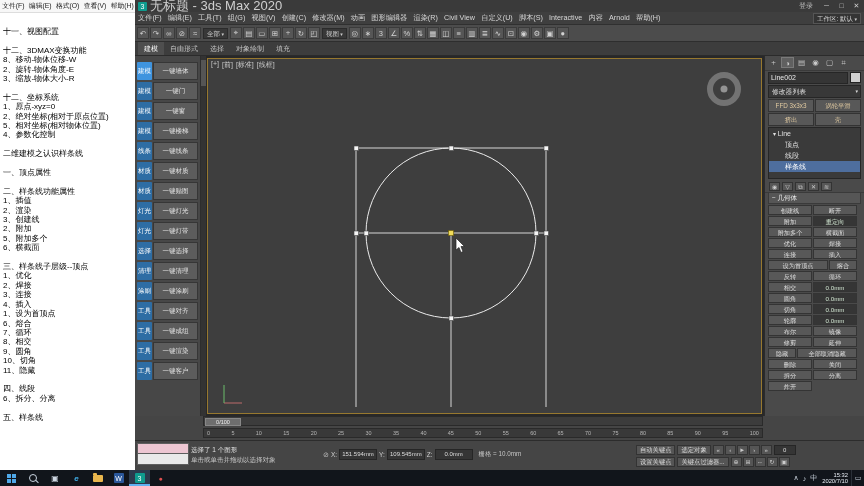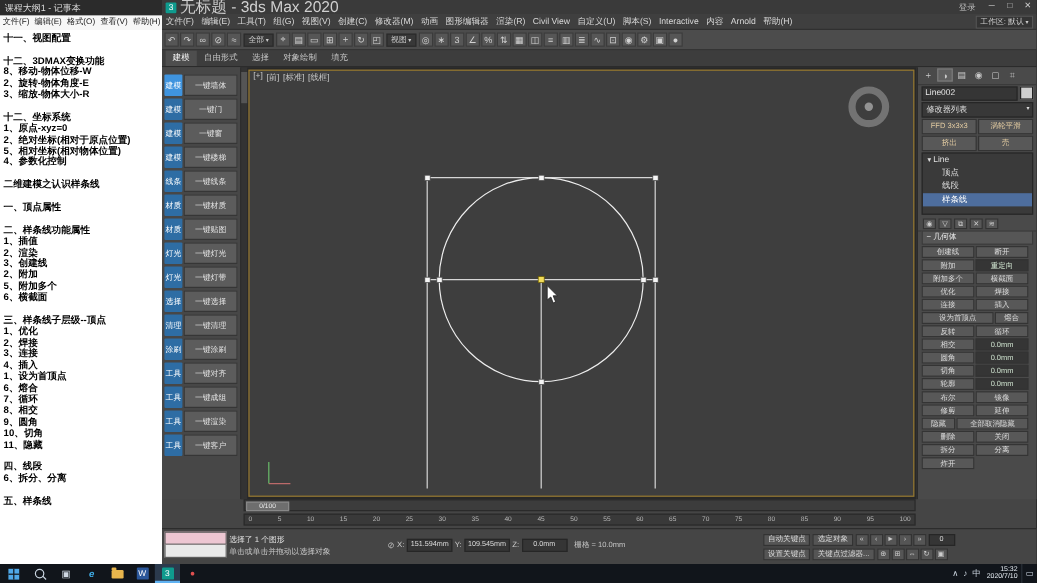--- a/index.html
+++ b/index.html
@@ -4,21 +4,21 @@
 <style>
   html,body{margin:0;padding:0;background:#000;}
   #screen{position:relative;width:864px;height:486px;background:#202020;overflow:hidden;
           font-family:"Liberation Sans","DejaVu Sans",sans-serif;cursor:default;}
   
   .notepad{position:absolute;left:0;top:0;width:135px;height:470px;background:#fff;box-shadow:1px 0 3px rgba(0,0,0,.45);}
   .np-title{height:13px;background:#2b2b2b;color:#ddd;font-size:7.5px;line-height:13px;padding:0 4px;white-space:nowrap;overflow:hidden;}
   .np-menu{height:12px;background:#f7f7f7;border-bottom:1px solid #ddd;display:flex;overflow:hidden;}
   .np-menu-item{font-size:6.8px;line-height:12px;padding:0 2.2px;color:#222;white-space:nowrap;}
   .np-body{position:absolute;top:25px;left:0;right:0;bottom:0;padding:2px 3px;overflow:hidden;background:#fff;}
-  .note-line{font-size:8px;line-height:9.4px;min-height:9.4px;color:#000;word-break:break-all;font-weight:bold;}
+  .note-line{font-size:8px;line-height:9.4px;min-height:9.4px;color:#000;word-break:break-all;}
   
   .max{position:absolute;left:135px;top:0;width:729px;height:470px;background:#454545;}
   .mx-title{height:12px;background:#3a3a3a;display:flex;align-items:center;overflow:hidden;}
   .mx-logo{width:9px;height:9px;background:#0f9b8e;color:#fff;font-size:7px;line-height:9px;text-align:center;margin:0 3px;border-radius:1px;flex:none;}
   .mx-title-text{font-size:13px;color:#cfcfcf;white-space:nowrap;}
   .mx-title-spacer{flex:1;}
   .mx-signin{font-size:7px;color:#bbb;margin-right:6px;white-space:nowrap;}
   .mx-winbtn{width:15px;height:12px;font-size:7px;color:#ccc;text-align:center;line-height:12px;flex:none;}
   .mx-menu{height:12px;background:#3f3f3f;display:flex;align-items:center;border-bottom:1px solid #303030;overflow:hidden;}
   .menu-item{font-size:7.2px;color:#d8d8d8;padding:0 3.1px;white-space:nowrap;}
@@ -120,23 +120,20 @@
   .tray-ico{font-size:7px;color:#cfd8e3;}
   .clock{text-align:right;color:#e8eef5;font-size:5.8px;line-height:6.5px;padding:0 3px;white-space:nowrap;}
   .notif{width:12px;height:16px;border-left:1px solid #2a3038;display:flex;align-items:center;justify-content:center;color:#cfd8e3;font-size:7px;flex:none;}
 </style>
 </head>
 <body>
 
 <div id="screen">
 
   <div class="notepad">
-    <div class="np-title">
-      <span>课程大纲1 - 记事本</span>
-    </div>
     <div class="np-menu">
 
     <span class="np-menu-item">文件(F)</span>
         <span class="np-menu-item">编辑(E)</span>
         <span class="np-menu-item">格式(O)</span>
         <span class="np-menu-item">查看(V)</span>
         <span class="np-menu-item">帮助(H)</span>
       </div>
     <div class="np-body">
 

